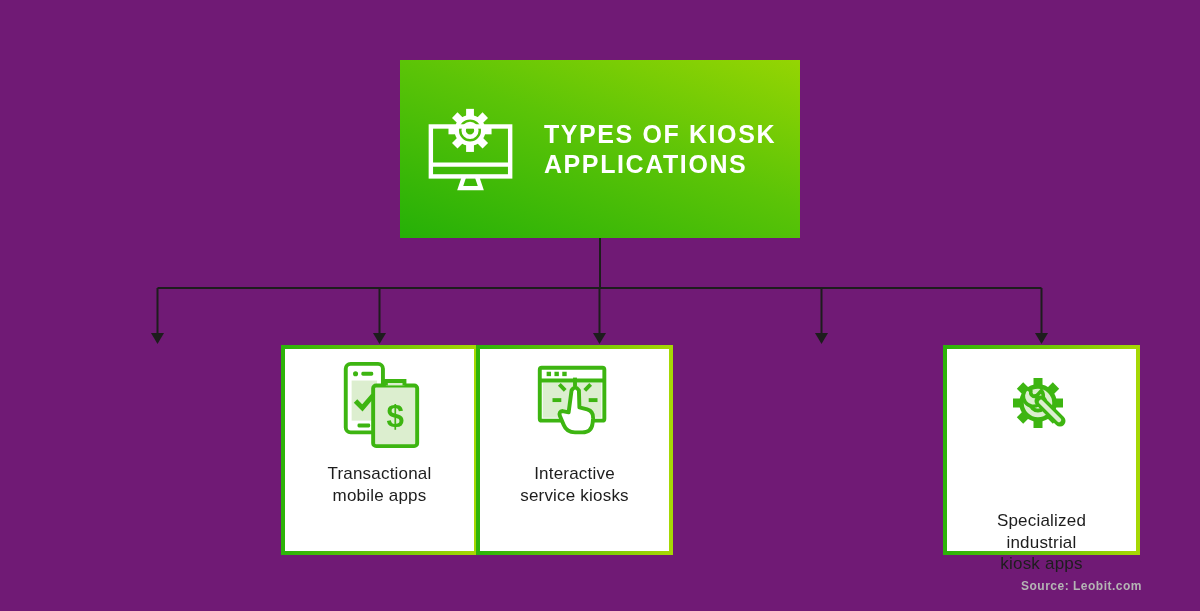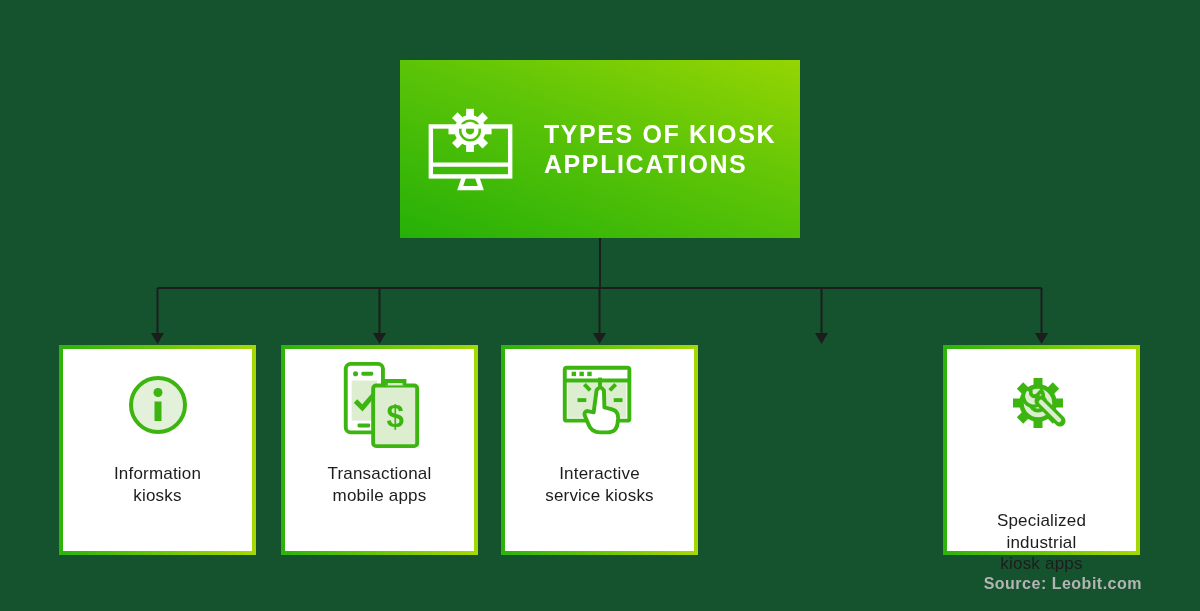--- a/index.html
+++ b/index.html
@@ -1,17 +1,17 @@
 <!DOCTYPE html>
 <html><head>
 <meta charset="utf-8">
 <style>
   html,body { margin:0; padding:0; background:#fff; }
   .canvas {
-    position:relative; width:1200px; height:611px; background:#14532d;
+    position:relative; width:1200px; height:611px; background:#701a75;
     font-family:"Liberation Sans","DejaVu Sans",sans-serif; overflow:hidden;
   }
   
   .header-box {
     position:absolute; left:400px; top:60px; width:400px; height:178px;
     background:linear-gradient(200deg,#95d503 0%,#5cc407 45%,#25b007 100%);
     display:flex; align-items:center; justify-content:center; gap:26px;
   }
   .header-title {
     color:#ffffff; font-weight:bold; font-size:25px; line-height:30px;
@@ -19,30 +19,30 @@
   }
   
   .connectors { position:absolute; left:0; top:0; pointer-events:none; }
   
   .kiosk-box {
     position:absolute; top:345px; width:197px; height:210px; box-sizing:border-box;
     background:#ffffff; border:4px solid #2db30a;
     border-image:linear-gradient(90deg,#2db30a 0%,#a6d704 100%) 1;
     display:flex; flex-direction:column; align-items:center; padding:12px 6px 8px;
   }
-  .box-1 { left:59px; }  .box-2 { left:281px; } .box-3 { left:501px; }
+  .box-1 { left:59px; }  .box-2 { left:281px; } .box-3 { left:476px; }
   .box-4 { left:721px; } .box-5 { left:943px;gap:47px; }
   .icon-wrap { height:88px; flex:none; display:flex; align-items:center; justify-content:center; }
   .label-zone { flex:1; display:flex; align-items:flex-start; justify-content:center; padding-top:14px; }
   .box-label {
     text-align:center; font-size:17px; line-height:21.5px; color:#1d1d1d;
     white-space:pre-line; letter-spacing:0.2px;
   }
   .source {
-    position:absolute; right:58px; bottom:18px; font-size:16px; font-weight:bold;
+    position:absolute; right:58px; bottom:18px; font-size:12px; font-weight:bold;
     color:#b4b4b4; letter-spacing:0.5px;
   }
 </style>
 </head>
 <body>
 
 <div class="canvas">
 
   <div class="header-box">
     <svg width="94" height="92" viewBox="0 0 96 92">
@@ -82,33 +82,20 @@
     </g>
     <g fill="#1d1d1d">
       <polygon points="151,333 164,333 157.5,344"></polygon>
       <polygon points="373,333 386,333 379.5,344"></polygon>
       <polygon points="593,333 606,333 599.5,344"></polygon>
       <polygon points="815,333 828,333 821.5,344"></polygon>
       <polygon points="1035,333 1048,333 1041.5,344"></polygon>
     </g>
   </svg>
 
-  <div class="kiosk-box box-1">
-    <div class="icon-wrap">
-      <svg width="64" height="64" viewBox="0 0 64 64">
-        <circle cx="32" cy="32" r="27" fill="#e3f1da" stroke="#3db511" stroke-width="4"></circle>
-        <circle cx="32" cy="19.5" r="4.5" fill="#3db511"></circle>
-        <path d="M32,28.5 V48" stroke="#3db511" stroke-width="7"></path>
-      </svg>
-    </div>
-    <div class="label-zone">
-      <div class="box-label">Information
-kiosks</div>
-    </div>
-  </div>
 
   <div class="kiosk-box box-2">
     <div class="icon-wrap">
       <svg width="80" height="90" viewBox="0 0 80 92">
 
         <rect x="5" y="4" width="38" height="70" rx="5" fill="#ffffff" stroke="#3db511" stroke-width="4"></rect>
         <circle cx="15" cy="14" r="2.6" fill="#3db511"></circle>
         <rect x="21" y="12" width="12" height="4" rx="1.5" fill="#3db511"></rect>
         <rect x="11" y="21" width="26" height="41" fill="#dceecf"></rect>
         <path d="M15,42 l7,7 L33,36" stroke="#3db511" stroke-width="5" fill="none"></path>

